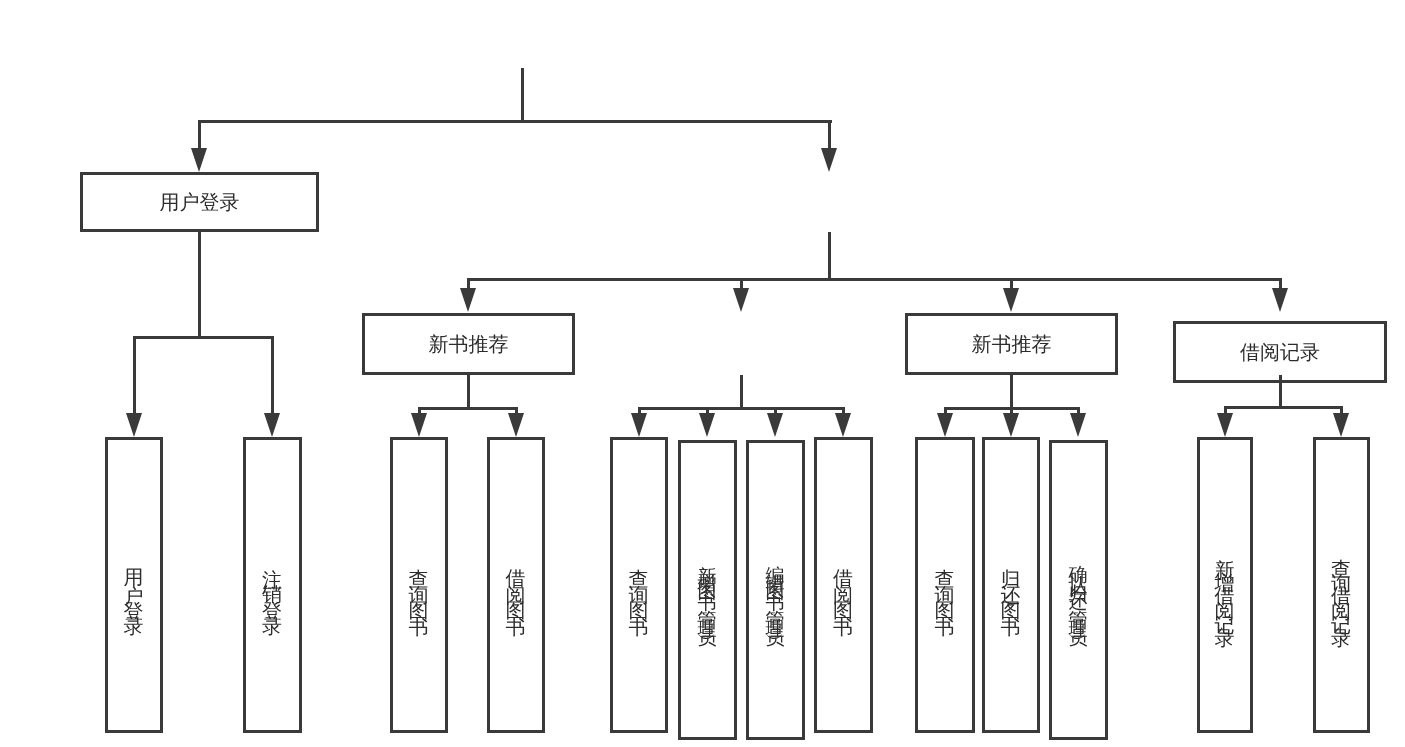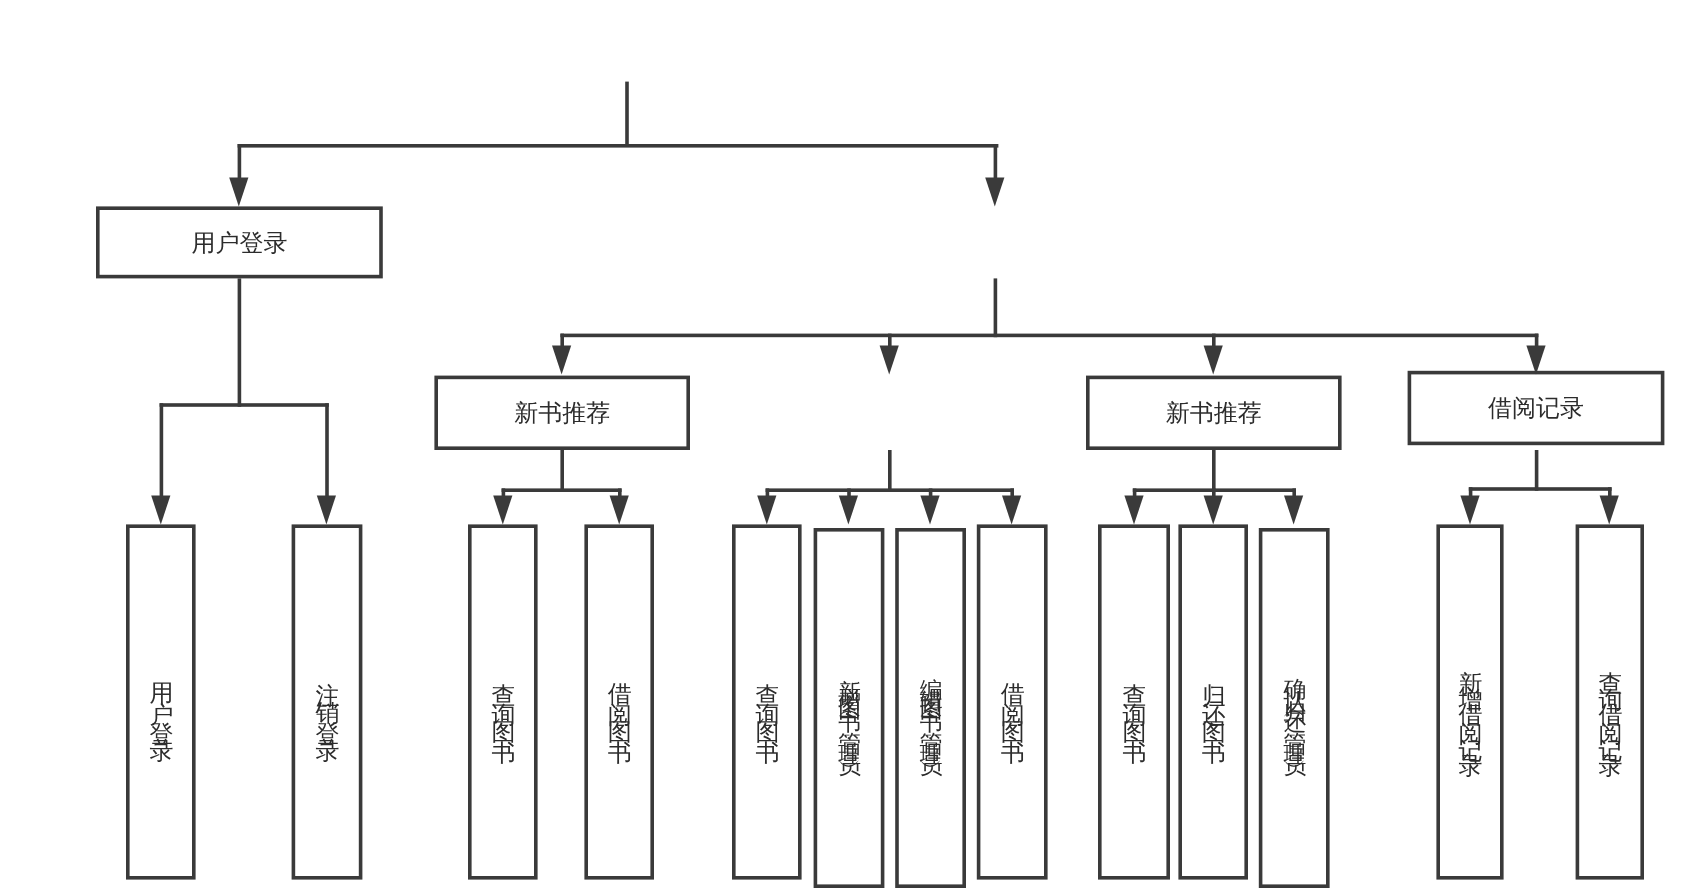--- a/index.html
+++ b/index.html
@@ -46,21 +46,21 @@
   <div class="box" style="left:80px;top:172px;width:239px;height:60px">
     <span>用户登录</span>
   </div>
 
   <div class="box" style="left:362px;top:313px;width:213px;height:62px">
     <span>新书推荐</span>
   </div>
   <div class="box" style="left:905px;top:313px;width:213px;height:62px">
     <span>新书推荐</span>
   </div>
-  <div class="box" style="left:1173px;top:309px;width:214px;height:62px">
+  <div class="box" style="left:1173px;top:321px;width:214px;height:62px">
     <span>借阅记录</span>
   </div>
 
   <div class="box v ls4" style="left:105px;top:437px;width:58px;height:296px">
     <span>用户登录</span>
   </div>
   <div class="box v ls4" style="left:243px;top:437px;width:59px;height:296px">
     <span>注销登录</span>
   </div>
 

